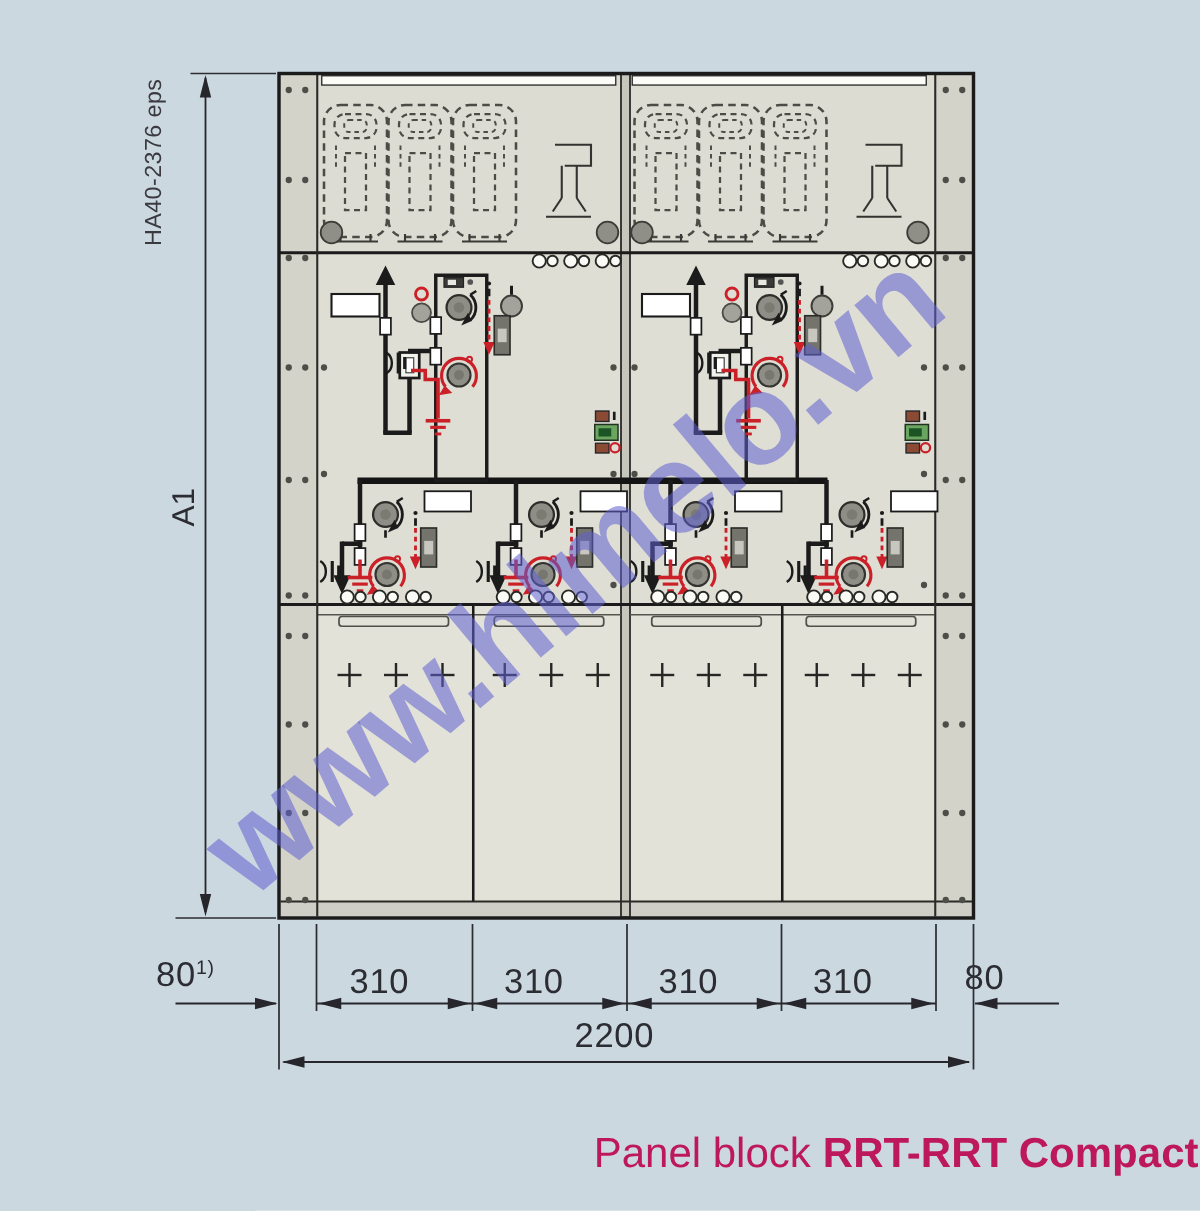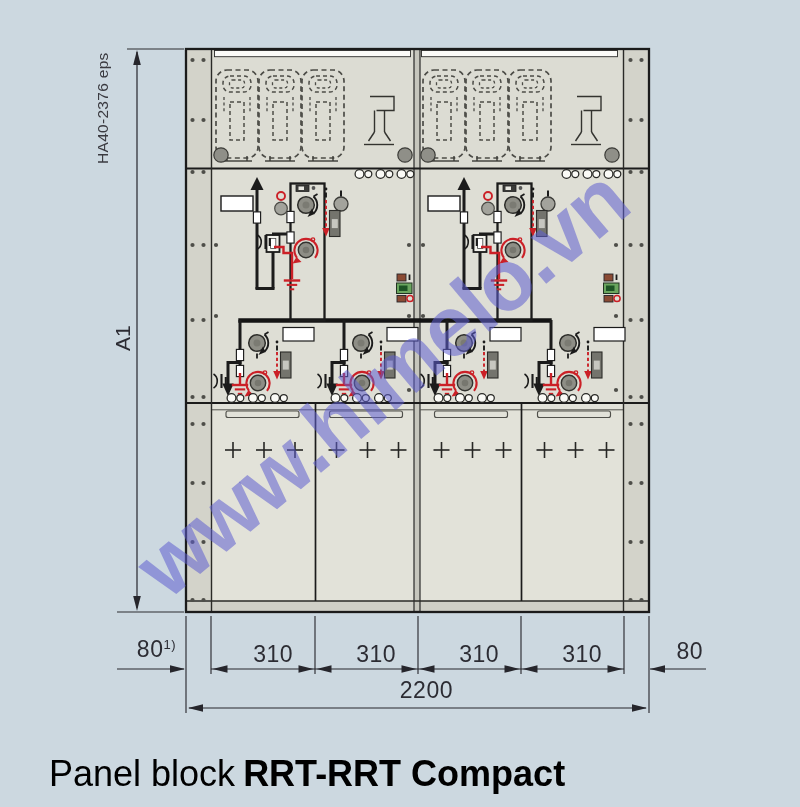--- a/index.html
+++ b/index.html
@@ -1,25 +1,25 @@
 <!DOCTYPE html>
 <html><head>
 <meta charset="utf-8">
 <style>
   html,body{margin:0;padding:0;}
   .stage{position:relative;width:800px;height:807px;background:#ccd8e0;overflow:hidden;
          font-family:"Liberation Sans",sans-serif;}
   .stage svg{position:absolute;left:0;top:0;z-index:2;}
   .lbl{position:absolute;color:#2c2c33;z-index:4;}
-  .dim{font-size:23px;text-align:right;letter-spacing:0.5px;}
+  .dim{font-size:23px;text-align:left;letter-spacing:0.5px;}
   .sup{font-size:13px;vertical-align:8px;}
   .rot{transform:rotate(-90deg);transform-origin:0 0;white-space:nowrap;}
   .figid{left:94px;top:164px;font-size:15.5px;color:#3a3a40;letter-spacing:0.3px;}
   .a1{left:111px;top:351px;font-size:21px;}
-  .caption{left:49px;top:753px;width:750px;text-align:left;font-size:36px;color:#000000;z-index:4;}
+  .caption{left:49px;top:753px;width:750px;text-align:right;font-size:28px;color:#be185d;z-index:4;}
   .caption .pfx{margin-right:8px;}
   .caption .bld{font-weight:bold;}
   .wm{position:absolute;left:382px;top:383px;transform:translate(-50%,-50%) rotate(-40deg);
       font-size:86px;font-weight:800;color:rgba(95,95,208,0.55);white-space:nowrap;
       z-index:5;pointer-events:none;letter-spacing:-1px;}
   
   .t3{stroke:#1b1b1b;stroke-width:3;}
   .dsh{fill:none;stroke:#4c4c47;stroke-width:1.7;stroke-dasharray:5 3.5;}
   .dsh2{fill:none;stroke:#4c4c47;stroke-width:1.5;stroke-dasharray:4 3;}
   .dsh3{fill:none;stroke:#4c4c47;stroke-width:1.3;stroke-dasharray:3 2.6;}

